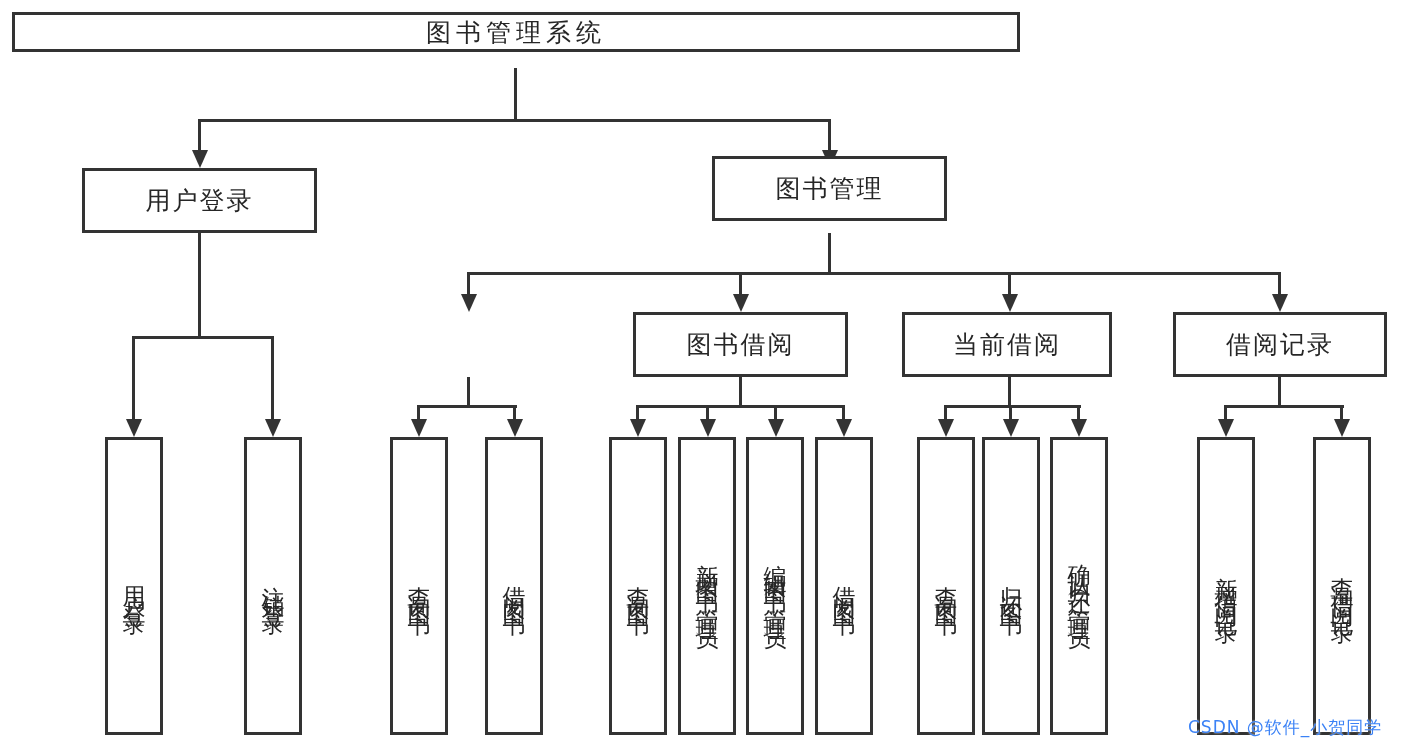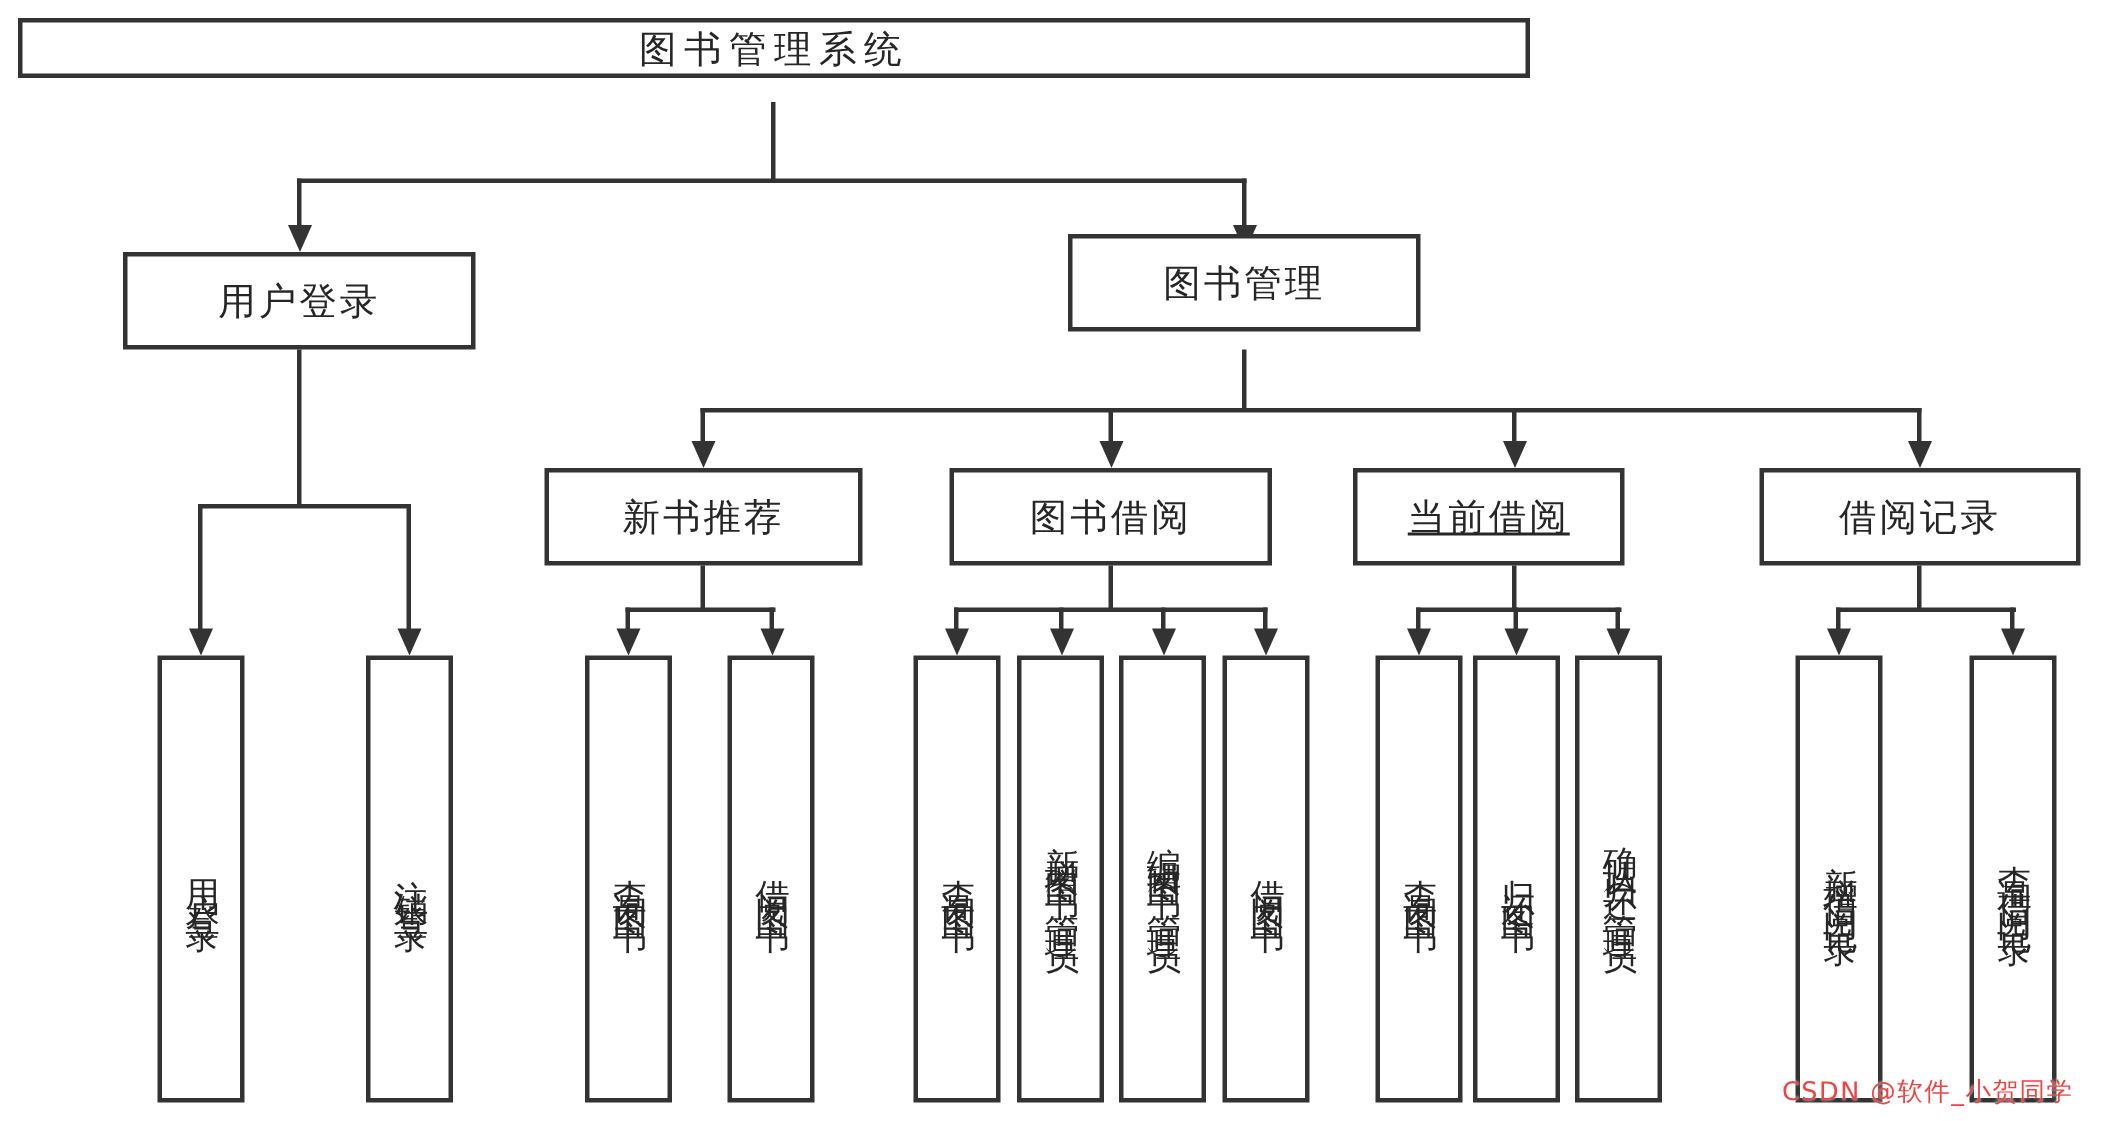--- a/index.html
+++ b/index.html
@@ -49,21 +49,21 @@
     width: 0; height: 0;
     border-left: 8px solid transparent;
     border-right: 8px solid transparent;
     border-top: 18px solid #333333;
   }
   .watermark {
     position: absolute;
     left: 1188px;
     top: 716px;
     font-size: 17px;
-    color: #ef4444;
+    color: #3b82f6;
     text-shadow: 0 0 2px #ffffff;
     letter-spacing: 1px;
     z-index: 5;
     white-space: nowrap;
   }
 </style>
 </head>
 <body>
 
 <div id="canvas">
@@ -91,23 +91,22 @@
   <div class="hline" style="left:467px; top:272px; width:814px;"></div>
   <div class="vline" style="left:467px; top:272px; height:24px;"></div>
   <div class="arrowhead" style="left:461px; top:294px;"></div>
   <div class="vline" style="left:739px; top:272px; height:24px;"></div>
   <div class="arrowhead" style="left:733px; top:294px;"></div>
   <div class="vline" style="left:1008px; top:272px; height:24px;"></div>
   <div class="arrowhead" style="left:1002px; top:294px;"></div>
   <div class="vline" style="left:1278px; top:272px; height:24px;"></div>
   <div class="arrowhead" style="left:1272px; top:294px;"></div>
 
-  <div class="box" style="left:363px; top:312px; width:212px; height:65px;">新书推荐</div>
   <div class="box" style="left:633px; top:312px; width:215px; height:65px;">图书借阅</div>
-  <div class="box" style="left:902px; top:312px; width:181px; height:65px;text-decoration:underline;">当前借阅</div>
+  <div class="box" style="left:902px; top:312px; width:210px; height:65px;">当前借阅</div>
   <div class="box" style="left:1173px; top:312px; width:214px; height:65px;">借阅记录</div>
 
   <div class="vline" style="left:467px; top:377px; height:30px;"></div>
   <div class="hline" style="left:417px; top:405px; width:100px;"></div>
   <div class="vline" style="left:417px; top:405px; height:16px;"></div>
   <div class="arrowhead" style="left:411px; top:419px;"></div>
   <div class="vline" style="left:513px; top:405px; height:16px;"></div>
   <div class="arrowhead" style="left:507px; top:419px;"></div>
 
   <div class="vline" style="left:739px; top:377px; height:30px;"></div>

